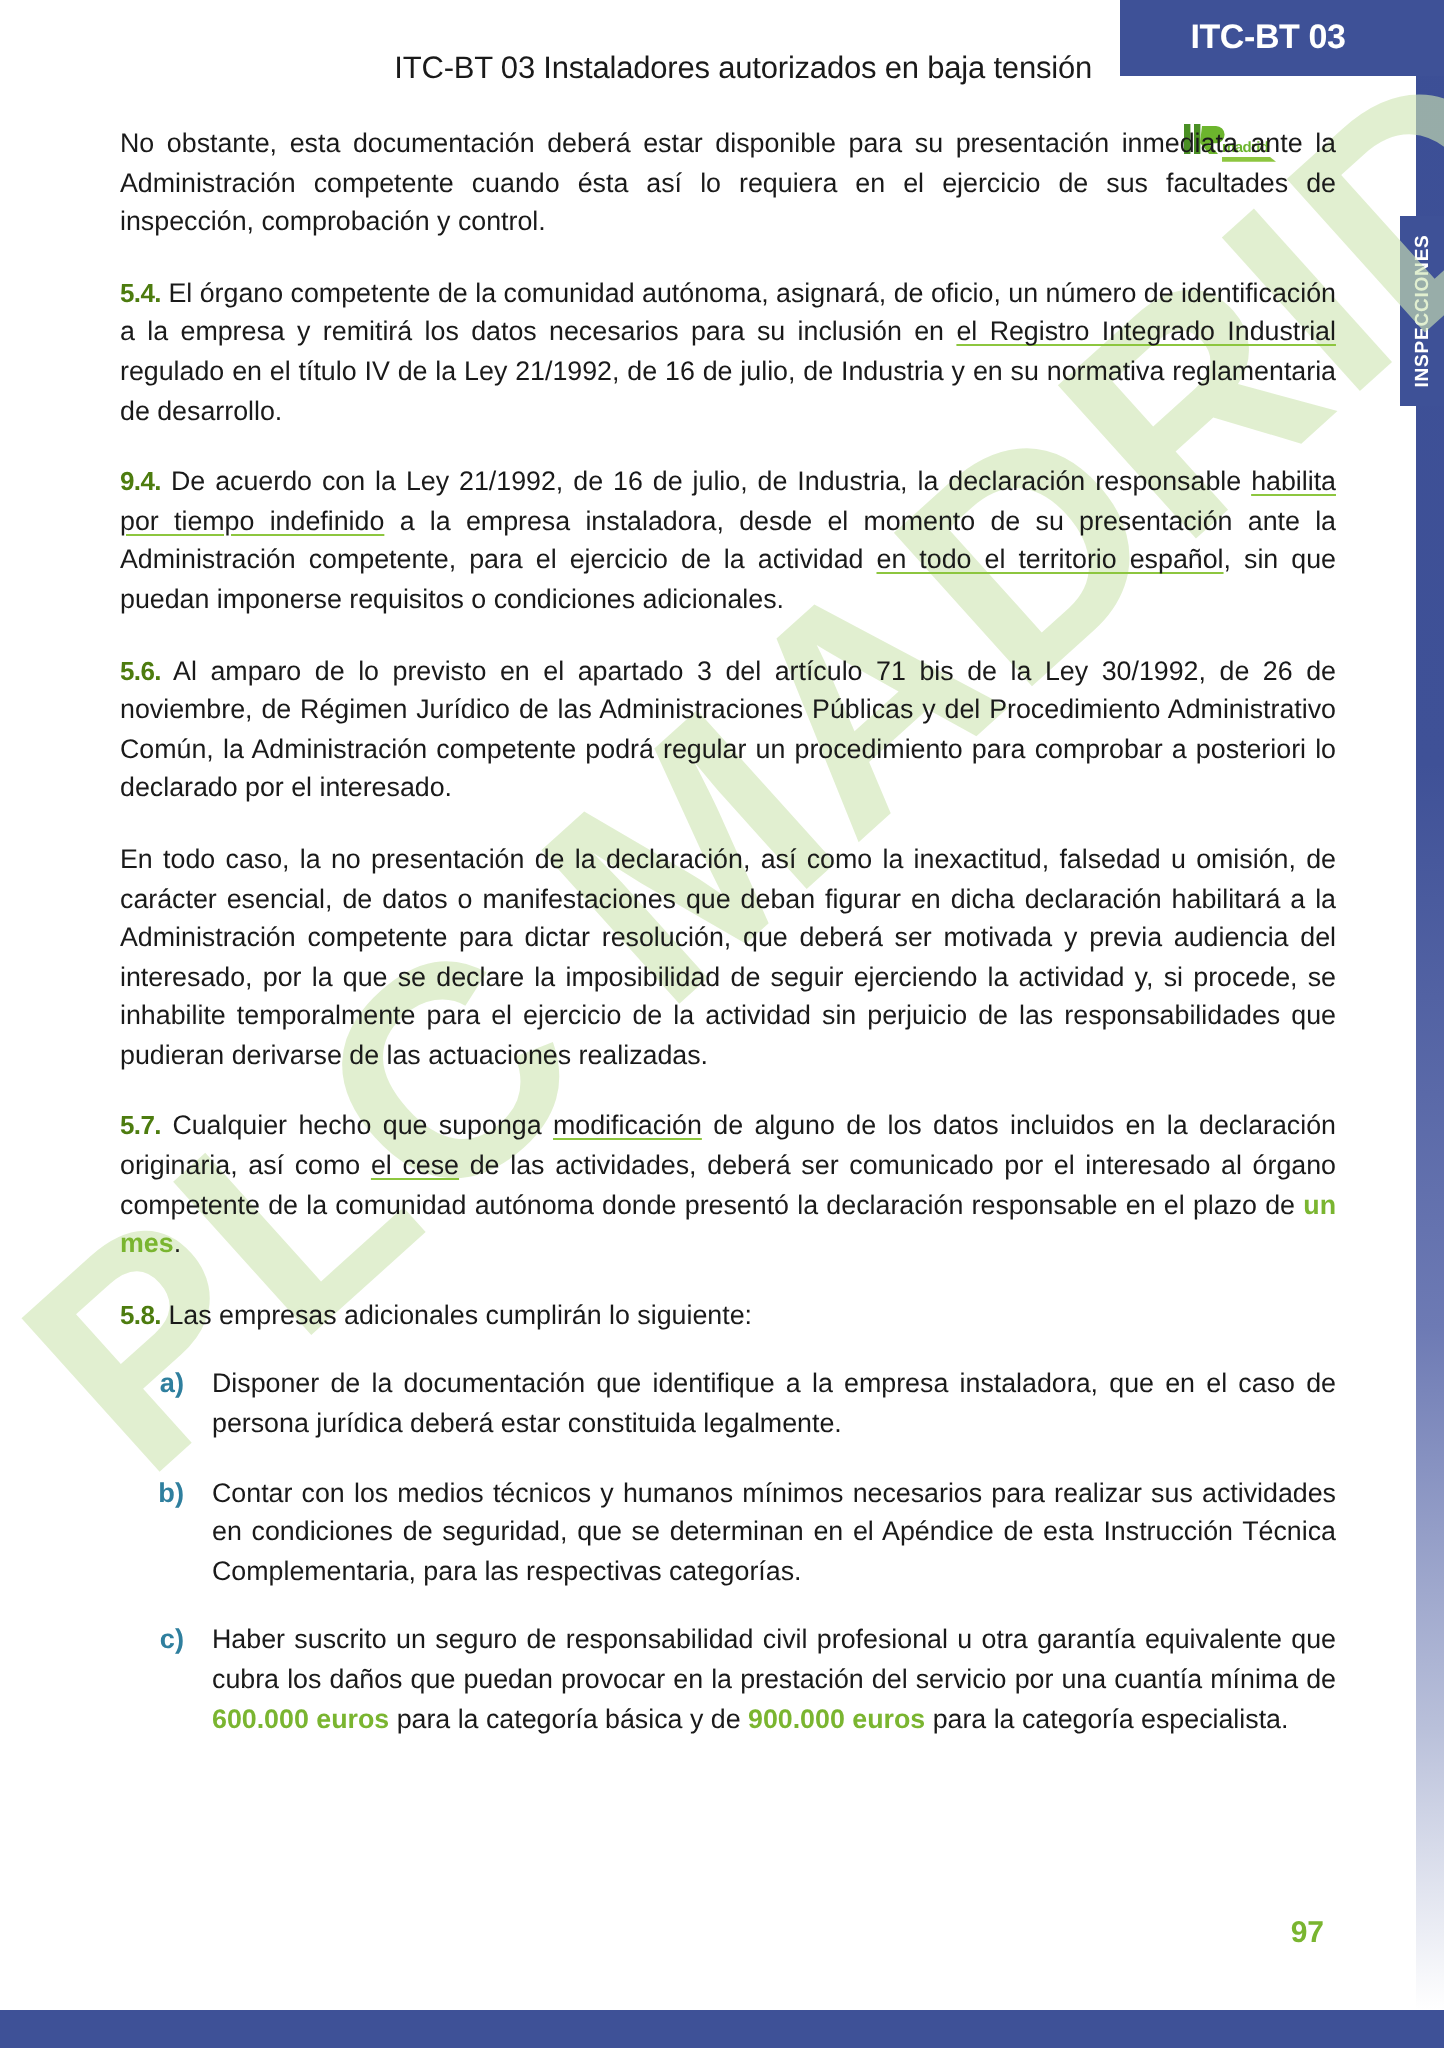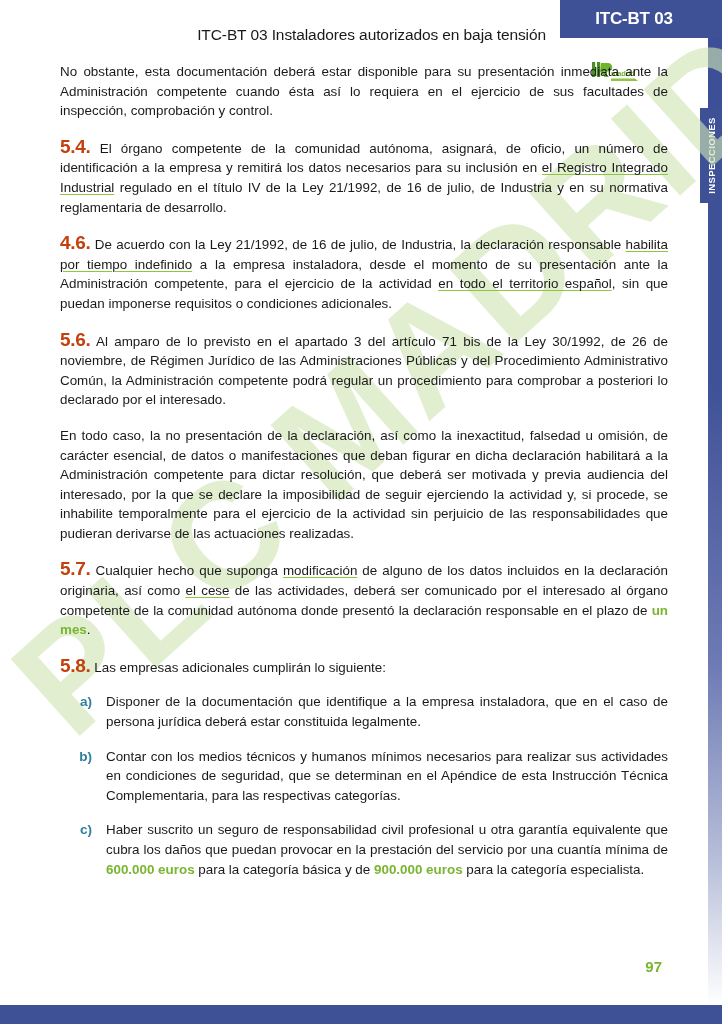--- a/index.html
+++ b/index.html
@@ -124,23 +124,23 @@
     text-align: justify;
     color: #1a1a1a;
   }
   .para {
     margin: 0 0 16px 0;
     text-align: justify;
     text-justify: inter-word;
   }
   .para.tight { margin-bottom: 15px; }
   .secnum {
-    color: #c2410c;
-    font-weight: bold;
-    font-size: 19px;
+    color: #4d7c0f;
+    font-weight: bold;
+    font-size: 13px;
     letter-spacing: -0.3px;
   }
   .ul-green {
     text-decoration: underline;
     text-decoration-color: #8dc63f;
     text-underline-offset: 2px;
     text-decoration-thickness: 1.3px;
   }
   .green-bold {
     color: #7ab530;
@@ -230,21 +230,21 @@
     <p class="para">
       <span>No obstante, esta documentación deberá estar disponible para su presentación inmediata ante la Administración competente cuando ésta así lo requiera en el ejercicio de sus facultades de inspección, comprobación y control.</span>
     </p>
 
     <p class="para">
       <span class="secnum">5.4.</span>
       <span>El órgano competente de la comunidad autónoma, asignará, de oficio, un número de identificación a la empresa y remitirá los datos necesarios para su inclusión en </span><span class="ul-green">el Registro Integrado Industrial</span><span> regulado en el título IV de la Ley 21/1992, de 16 de julio, de Industria y en su normativa reglamentaria de desarrollo.</span>
     </p>
 
     <p class="para">
-      <span class="secnum">4.6.</span>
+      <span class="secnum">9.4.</span>
       <span>De acuerdo con la Ley 21/1992, de 16 de julio, de Industria, la declaración responsable </span><span class="ul-green">habilita por tiempo indefinido</span><span> a la empresa instaladora, desde el momento de su presentación ante la Administración competente, para el ejercicio de la actividad </span><span class="ul-green">en todo el territorio español</span><span>, sin que puedan imponerse requisitos o condiciones adicionales.</span>
     </p>
 
     <p class="para">
       <span class="secnum">5.6.</span>
       <span>Al amparo de lo previsto en el apartado 3 del artículo 71 bis de la Ley 30/1992, de 26 de noviembre, de Régimen Jurídico de las Administraciones Públicas y del Procedimiento Administrativo Común, la Administración competente podrá regular un procedimiento para comprobar a posteriori lo declarado por el interesado.</span>
     </p>
 
     <p class="para">
       <span>En todo caso, la no presentación de la declaración, así como la inexactitud, falsedad u omisión, de carácter esencial, de datos o manifestaciones que deban figurar en dicha declaración habilitará a la Administración competente para dictar resolución, que deberá ser motivada y previa audiencia del interesado, por la que se declare la imposibilidad de seguir ejerciendo la actividad y, si procede, se inhabilite temporalmente para el ejercicio de la actividad sin perjuicio de las responsabilidades que pudieran derivarse de las actuaciones realizadas.</span>

